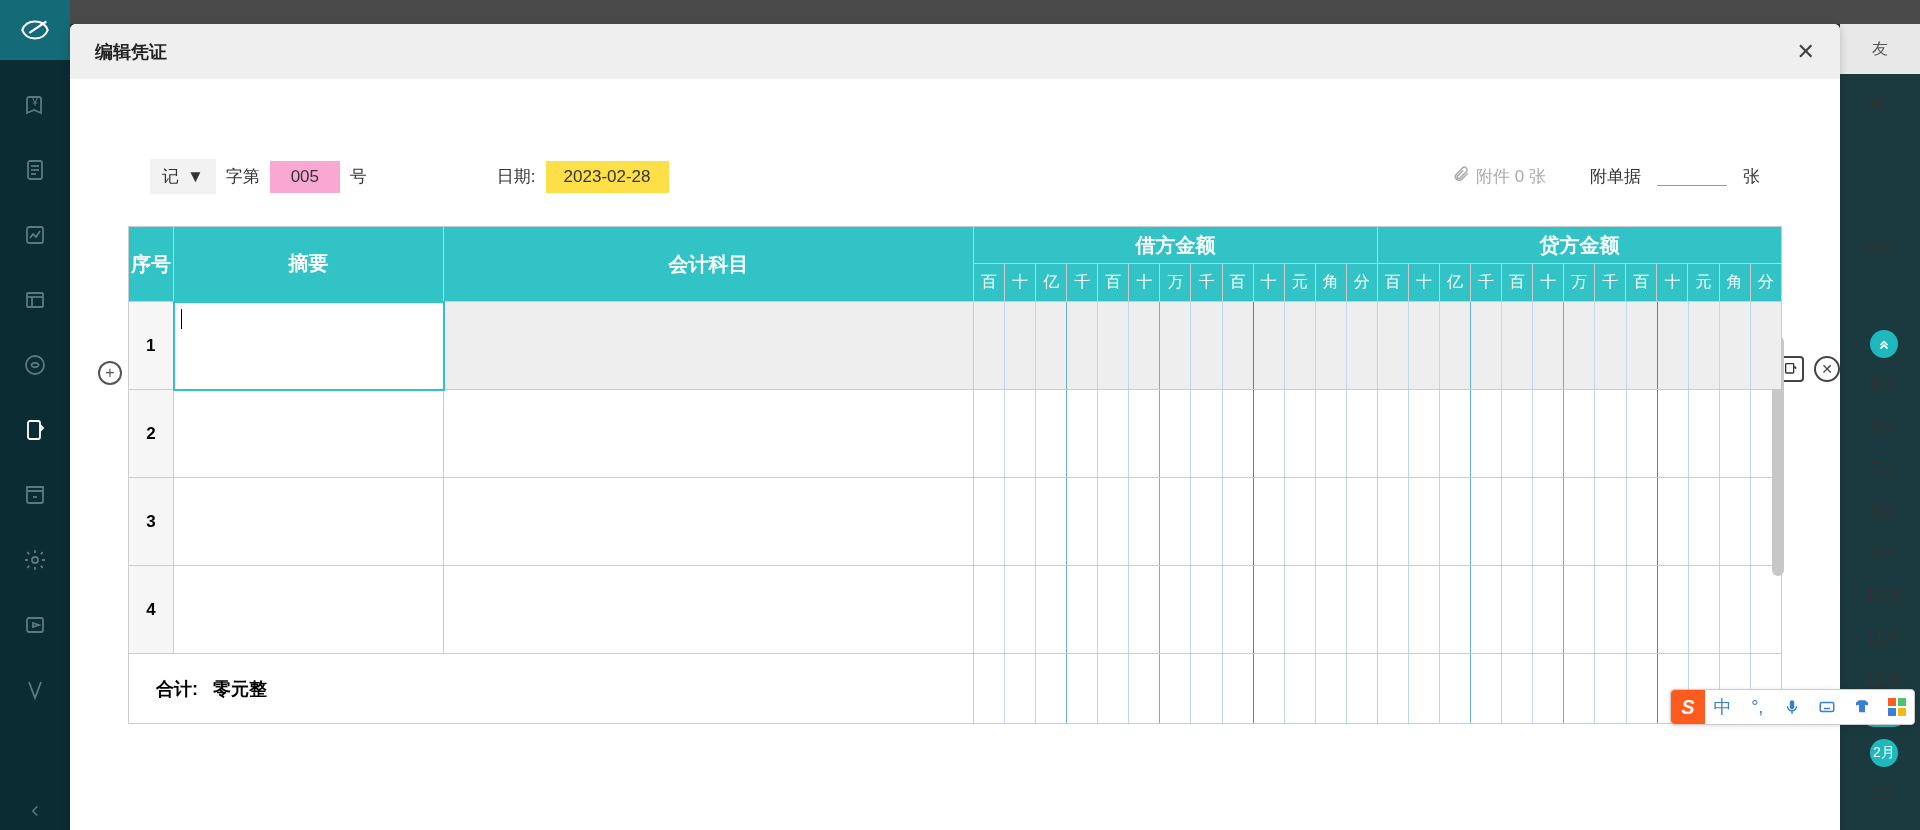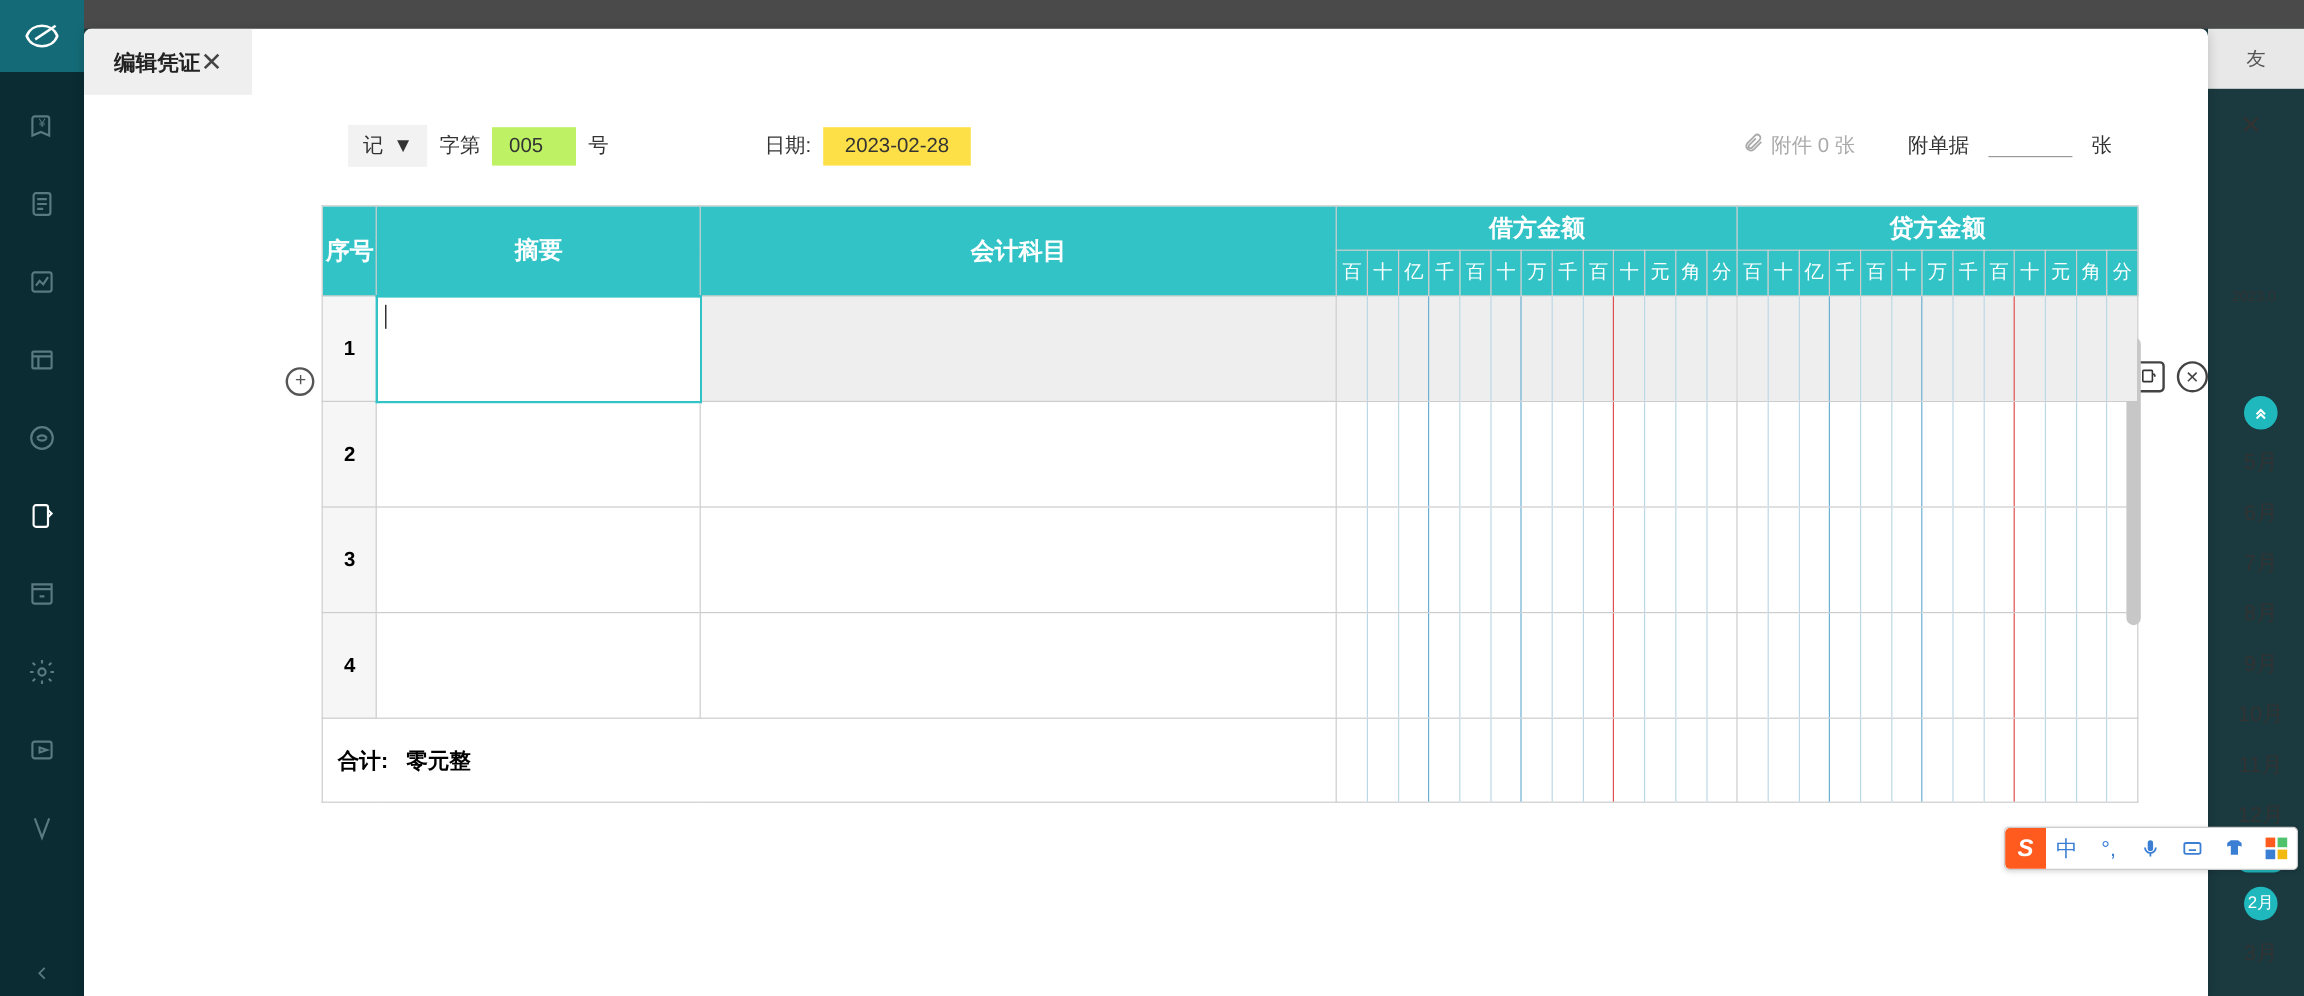--- a/index.html
+++ b/index.html
@@ -12,34 +12,34 @@
 .sidebar-icon.active { color: #fff; }
 .sidebar-bottom { position: absolute; bottom: 10px; left: 0; width: 70px; display: flex; justify-content: center; color: #5a7a80; }
 
 
 .top-bar { position: absolute; left: 70px; top: 0; right: 0; height: 24px; background: #4a4a4a; }
 .bg-tab { position: absolute; right: 0; top: 24px; width: 80px; height: 50px; background: #e8e8e8; display: flex; align-items: center; justify-content: center; font-size: 16px; color: #555; }
 .bg-close { position: absolute; right: 35px; top: 92px; font-size: 22px; color: #333; }
 .bg-period { position: absolute; right: 0px; top: 240px; width: 60px; font-size: 12px; color: #333; }
 
 
-.modal { position: absolute; left: 70px; top: 24px; right: 80px; bottom: 0; background: #fff; border-radius: 6px 6px 0 0; box-shadow: 0 2px 10px rgba(0,0,0,0.2); overflow: hidden; display: flex; }
+.modal { position: absolute; left: 70px; top: 24px; right: 80px; bottom: 0; background: #fff; border-radius: 6px 6px 0 0; box-shadow: 0 2px 10px rgba(0,0,0,0.2); overflow: hidden; display: flex; flex-direction: column; }
 .modal-header { height: 55px; background: #efefef; display: flex; align-items: center; padding: 0 25px; justify-content: space-between; }
 .modal-title { font-size: 18px; font-weight: bold; color: #222; }
 .modal-close { font-size: 22px; color: #444; cursor: pointer; background: none; border: none; }
 
 .modal-body { flex: 1; padding: 15px 30px 0 30px; overflow: auto; }
 .content-panel { background: #fff; padding: 15px 20px 0 20px; position: relative; }
 .panel-head { display: flex; justify-content: space-between; align-items: flex-start; }
 .page-heading { font-size: 26px; color: #333; }
 .refresh-btn { color: #555; font-size: 16px; cursor: pointer; display: flex; align-items: center; gap: 6px; }
 
 .form-row { display: flex; align-items: center; gap: 10px; margin-top: 50px; padding: 0 30px; font-size: 17px; color: #333; }
 .dd-pill { background: #f2f2f2; padding: 6px 12px; display: flex; align-items: center; gap: 8px; }
-.input-box { background: #bef264; padding: 6px 14px; min-width: 70px; }
+.input-box { background: #f9a8d4; padding: 6px 14px; min-width: 70px; text-align: center; }
 .date-box { background: #fde047; padding: 6px 18px; }
 .spacer { flex: 1; }
 .attach-link { color: #aaa; display: flex; align-items: center; gap: 6px; text-align: center; }
 .underline-input { border: none; border-bottom: 1px solid #999; width: 70px; margin: 0 6px; background: transparent; outline: none; font-size: 16px; }
 
 
 .voucher-area { margin-top: 32px; padding: 0 8px; position: relative; }
 .voucher-table { width: 100%; border-collapse: collapse; table-layout: fixed; }
 .voucher-table th, .voucher-table td { border: 1px solid #ccc; }
 .th-top { background: #31c3c6; color: #fff; font-size: 20px; font-weight: bold; text-align: center; }
@@ -52,21 +52,21 @@
 .td-row1 { background: #eee; }
 .summary-editing { border: 2px solid #31c3c6 !important; background: #fff !important; position: relative; }
 .summary-editing .cursor-bar { position: absolute; left: 6px; top: 6px; width: 1px; height: 20px; background: #000; }
 .amount-strip { padding: 0; position: relative; }
 .amount-strip .lines { position: absolute; inset: 0; display: flex; }
 .amount-strip .lines span { flex: 1; border-right: 1px solid #bcd8e6; }
 .amount-strip .lines span:nth-child(3) { border-right-color: #6ab0d4; }
 .amount-strip .lines span:nth-child(6) { border-right-color: #6ab0d4; }
 .amount-strip .lines span:nth-child(9) { border-right-color: #e05050; }
 .amount-strip .lines span:last-child { border-right: none; }
-.total-row td { height: 70px; }
+.total-row td { height: 70px; padding-left: 15px; }
 .total-label { font-size: 18px; font-weight: bold; padding-left: 12px; }
 
 .row-add-icon { position: absolute; left: -22px; top: 135px; width: 24px; height: 24px; border: 2px solid #555; border-radius: 50%; display: flex; align-items: center; justify-content: center; font-size: 16px; color: #555; cursor: pointer; }
 .row-side-icons { position: absolute; right: -50px; top: 130px; display: flex; gap: 10px; }
 .side-icon { width: 26px; height: 26px; border: 2px solid #444; border-radius: 4px; display: flex; align-items: center; justify-content: center; font-size: 14px; color: #444; cursor: pointer; }
 .side-icon.round { border-radius: 50%; }
 .scroll-thumb { position: absolute; right: 6px; top: 110px; width: 12px; height: 240px; background: #c7c7c7; border-radius: 6px; }
 
 
 .right-months { position: absolute; right: 0; top: 330px; width: 72px; display: flex; flex-direction: column; align-items: center; gap: 12px; font-size: 18px; color: #333; }

